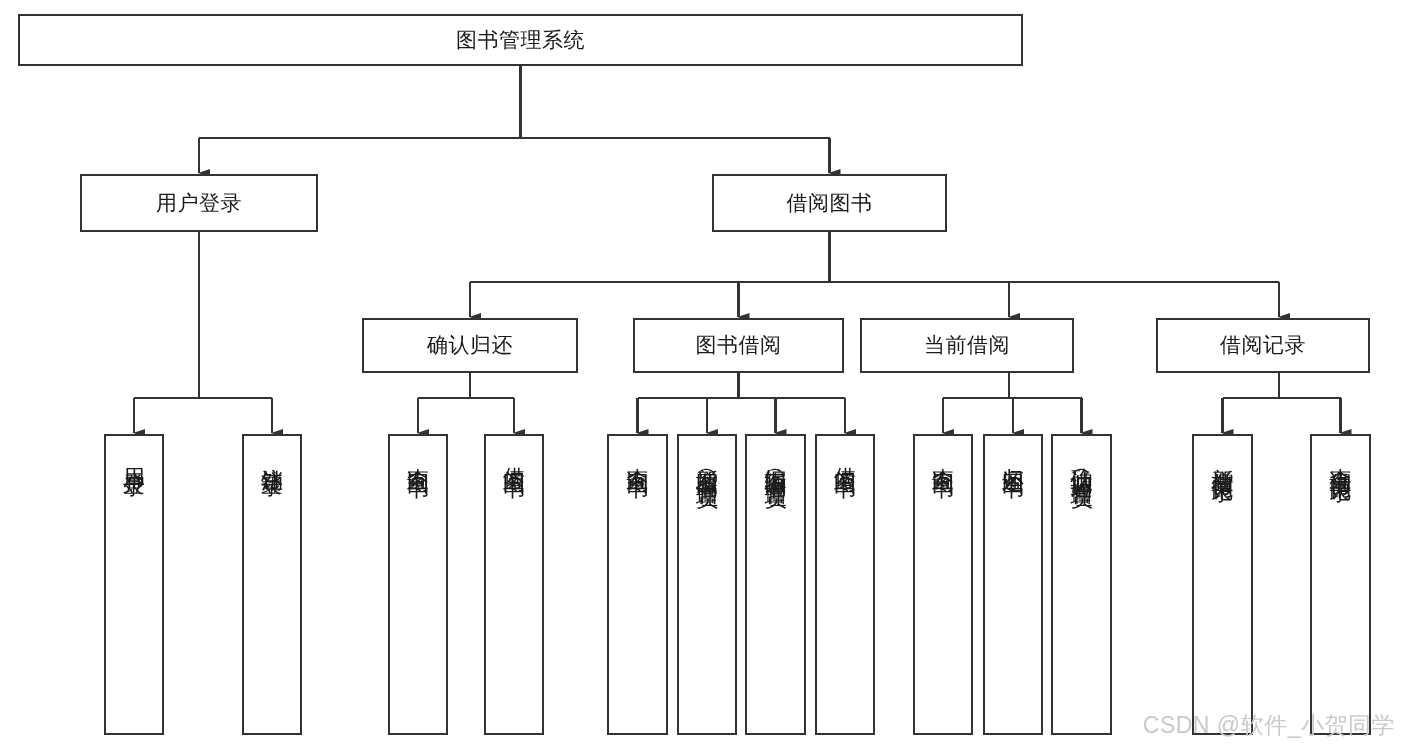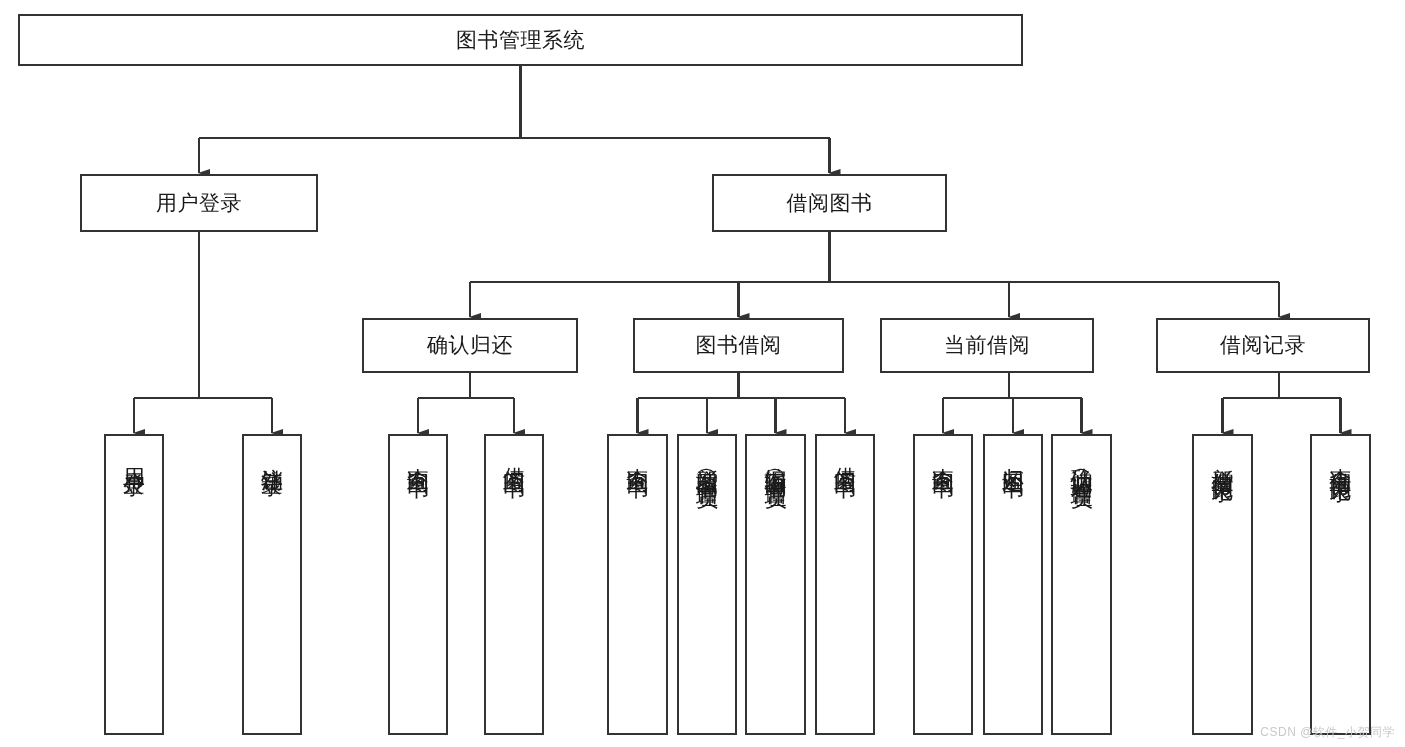--- a/index.html
+++ b/index.html
@@ -55,21 +55,21 @@
     text-orientation: upright;
     font-size: 22px;
     letter-spacing: 3px;
     line-height: 1;
     white-space: nowrap;
   }
   #watermark {
     position: absolute;
     right: 10px;
     bottom: 6px;
-    font-size: 12px;
+    font-size: 23px;
     color: #c9c9c9;
     letter-spacing: 0.5px;
     white-space: nowrap;
     user-select: none;
   }
 </style>
 </head>
 <body>
 
 <div id="diagram-root">
@@ -124,21 +124,21 @@
       </div>
       <div class="node horizontal" id="node-book-manage" style="left: 712px; top: 174px; width: 235px; height: 58px;">
         <span class="node-label">借阅图书</span>
       </div>
       <div class="node horizontal" id="node-new-book-rec" style="left: 362px; top: 318px; width: 216px; height: 55px;">
         <span class="node-label">确认归还</span>
       </div>
       <div class="node horizontal" id="node-book-borrow" style="left: 633px; top: 318px; width: 211px; height: 55px;">
         <span class="node-label">图书借阅</span>
       </div>
-      <div class="node horizontal" id="node-current-borrow" style="left: 880px; top: 318px; width: 214px; height: 55px;">
+      <div class="node horizontal" id="node-current-borrow" style="left: 860px; top: 318px; width: 214px; height: 55px;">
         <span class="node-label">当前借阅</span>
       </div>
       <div class="node horizontal" id="node-borrow-record" style="left: 1156px; top: 318px; width: 214px; height: 55px;">
         <span class="node-label">借阅记录</span>
       </div>
       <div class="node vertical" id="node-leaf-user-login" style="left: 104px; top: 434px; width: 60px; height: 301px;">
         <span class="node-label">用户登录</span>
       </div>
       <div class="node vertical" id="node-leaf-logout" style="left: 242px; top: 434px; width: 60px; height: 301px;">
         <span class="node-label">注销登录</span>

